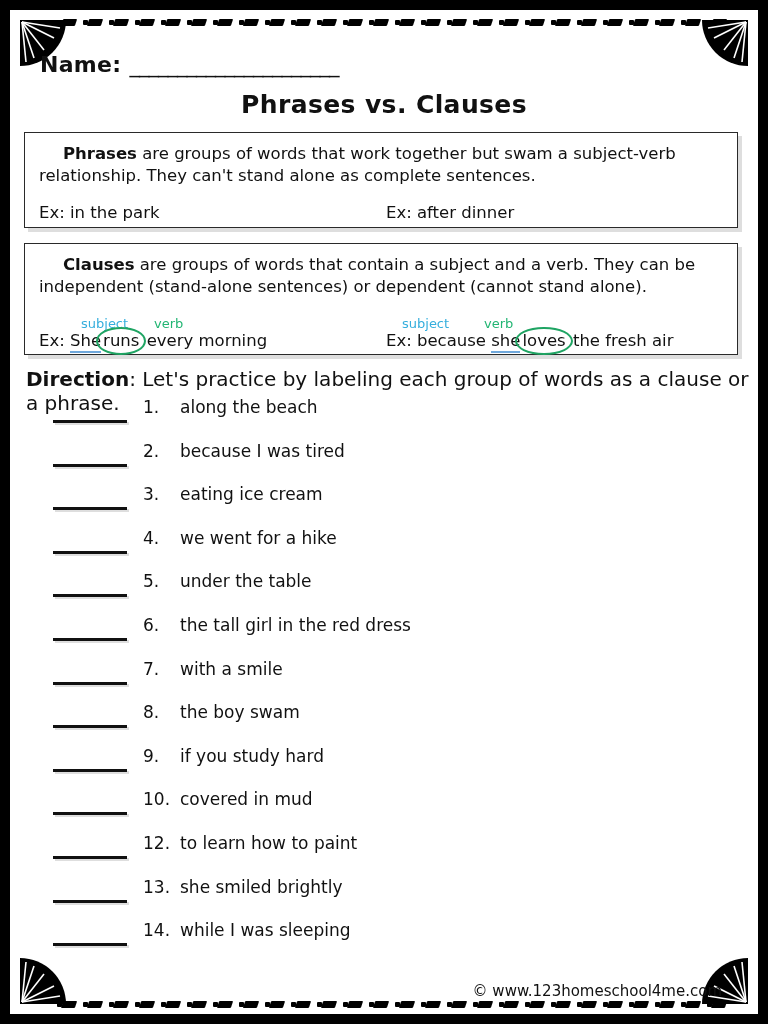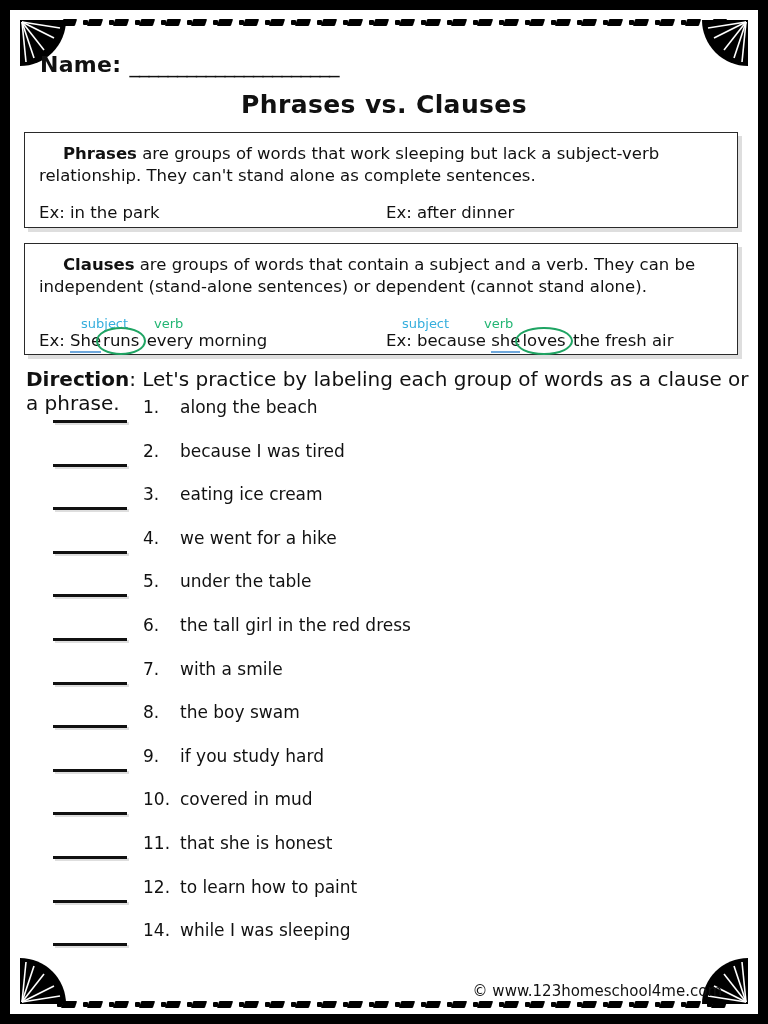--- a/index.html
+++ b/index.html
@@ -390,21 +390,21 @@
 
       <div class="name-row">
         <span class="name-label">Name:</span>
         <span class="name-blank">______________________</span>
       </div>
 
       <div class="title">Phrases vs. Clauses</div>
 
       <div class="defbox phrases">
         <div class="def-text">
-          <b>Phrases</b><span> are groups of words that work sleeping but lack a subject-verb relationship. They can't stand alone as complete sentences.</span>
+          <b>Phrases</b><span> are groups of words that work together but swam a subject-verb relationship. They can't stand alone as complete sentences.</span>
         </div>
         <div class="ex-row">
           <div class="ex-col">Ex: in the park</div>
           <div class="ex-col second">Ex:  after dinner</div>
         </div>
       </div>
 
       <div class="defbox clauses">
         <div class="def-text">
           <b>Clauses</b><span> are groups of words that contain a subject and a verb. They can be independent (stand-alone sentences) or dependent (cannot stand alone).</span>
@@ -481,27 +481,27 @@
             <div class="item-num">9.</div>
             <div class="item-text">if you study hard</div>
           </div>
           <div class="list-item">
             <div class="answer-line"></div>
             <div class="item-num">10.</div>
             <div class="item-text">covered in mud</div>
           </div>
           <div class="list-item">
             <div class="answer-line"></div>
-            <div class="item-num">11.</div>
-            <div class="item-text">that she is honest</div>
-          </div>
-          <div class="list-item">
-            <div class="answer-line"></div>
             <div class="item-num">12.</div>
             <div class="item-text">to learn how to paint</div>
+          </div>
+          <div class="list-item">
+            <div class="answer-line"></div>
+            <div class="item-num">13.</div>
+            <div class="item-text">she smiled brightly</div>
           </div>
           <div class="list-item">
             <div class="answer-line"></div>
             <div class="item-num">14.</div>
             <div class="item-text">while I was sleeping</div>
           </div>
         </div>
 
       <div class="credit">© www.123homeschool4me.com</div>
 

